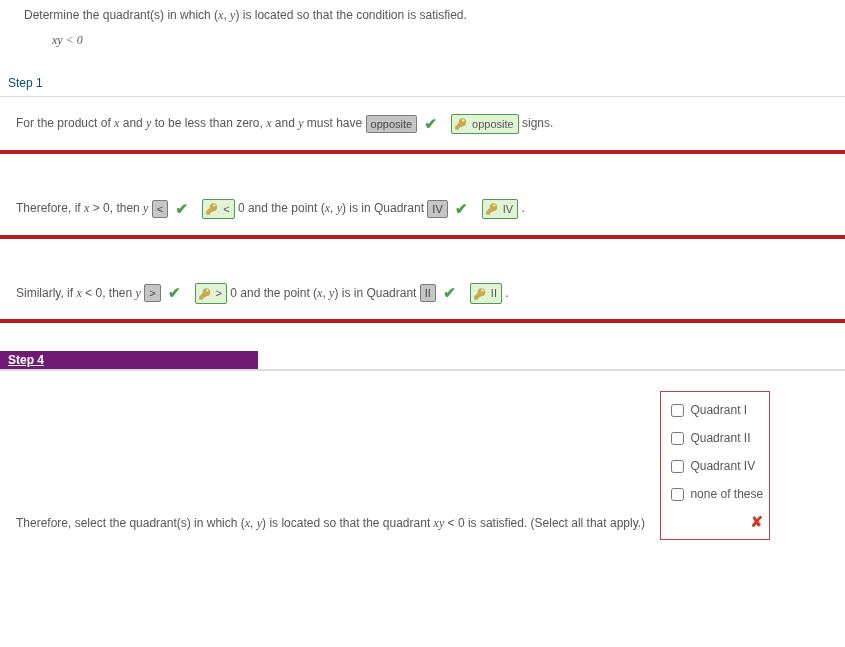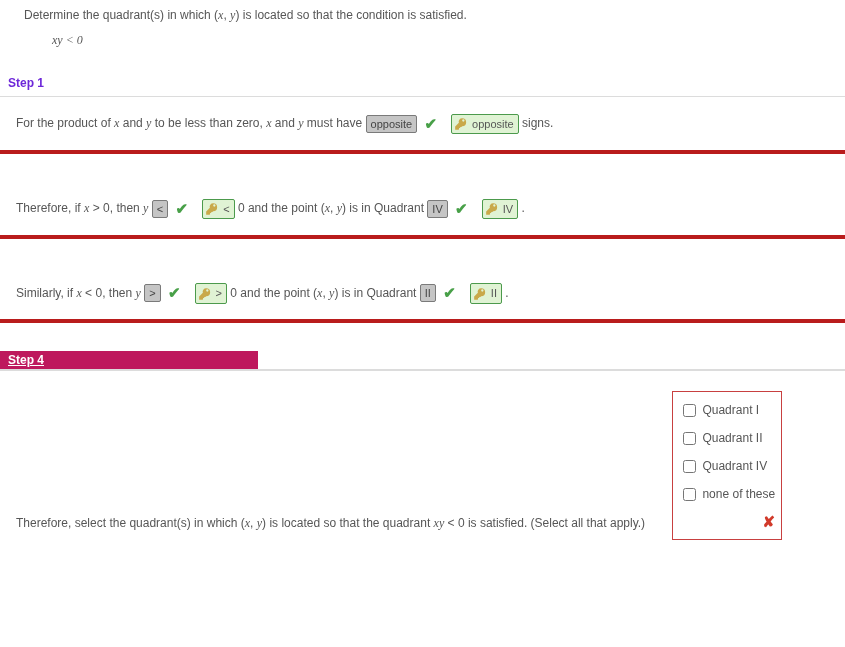--- a/index.html
+++ b/index.html
@@ -14,32 +14,32 @@
     padding: 8px 0 0 24px;
   }
   .cond {
     font-style: italic;
     padding: 10px 0 0 52px;
   }
   .step-wrap {
     margin-top: 28px;
   }
   .step-heading {
-    font-weight: bold;
-    color: #6d28d9;
+    font-weight: normal;
+    color: #0c4a6e;
     font-size: 12px;
     padding: 0 0 6px 8px;
     border-bottom: 1px solid #dcdcdc;
   }
   .step-heading-active {
     font-weight: bold;
     color: #ffffff;
     font-size: 12px;
     padding: 2px 0 2px 8px;
-    background: #be185d;
+    background: #701a75;
     border-bottom: 1px solid #dcdcdc;
     position: relative;
     width: 250px;
     text-decoration: underline;
   }
   .step-heading-line {
     border-bottom: 1px solid #dcdcdc;
     display: flex;
   }
   .step-heading-rest {
@@ -96,21 +96,21 @@
     color: #b58a2a;
   }
   .key-icon svg {
     display: block;
   }
   .answer-block {
     display: inline-block;
     border: 1px solid #c84040;
     padding: 4px 6px 4px 6px;
     margin-top: 6px;
-    margin-left: 24px;
+    margin-left: 12px;
   }
   .answer-row {
     display: flex;
     align-items: center;
     padding: 2px 0;
   }
   .answer-row input {
     margin-right: 6px;
   }
   .xmark-row {

